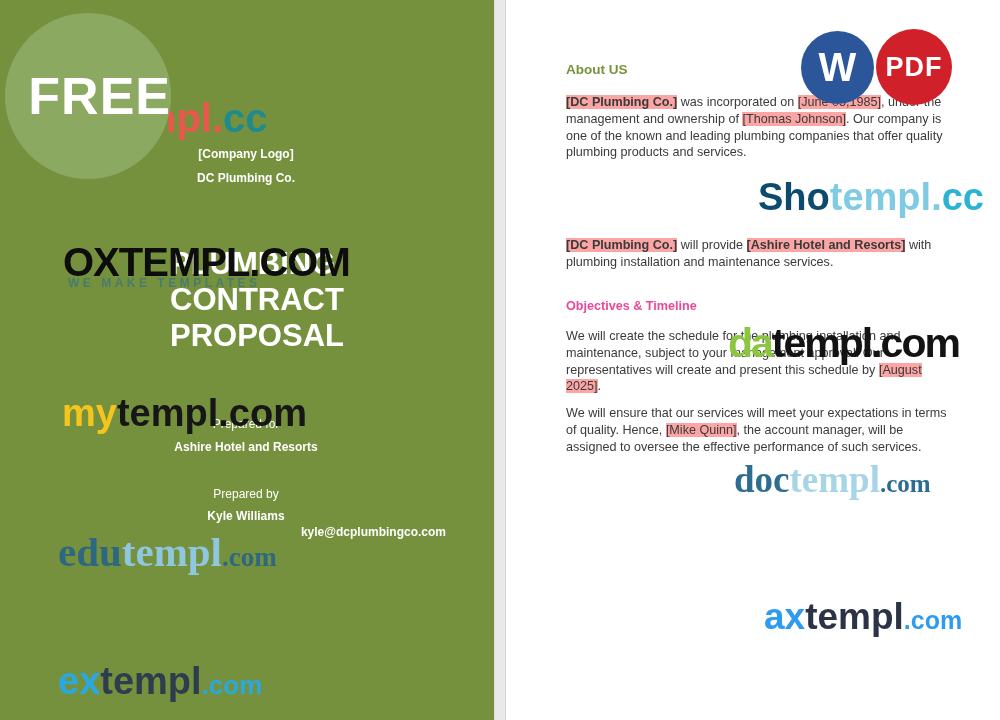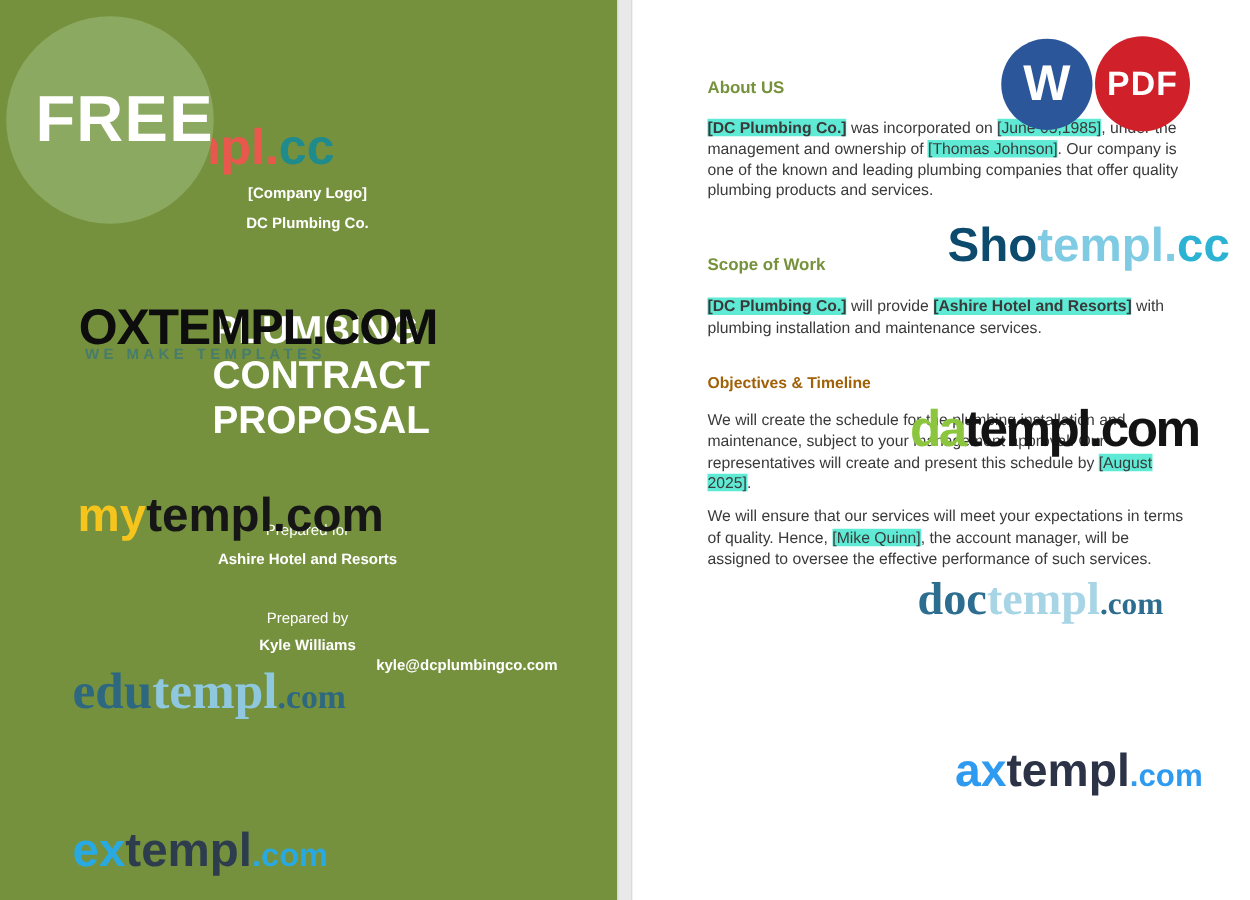--- a/index.html
+++ b/index.html
@@ -36,22 +36,22 @@
   .c-pf-label { top:417px; font-size:12px; z-index:3; }
   .c-pf-name { top:440px; font-size:12px; font-weight:bold; }
   .c-pb-label { top:487px; font-size:12px; }
   .c-pb-name { top:509px; font-size:12px; font-weight:bold; }
   .c-pb-email { top:525px; font-size:12px; font-weight:bold;text-align:right; }
   .c-date { top:555px; font-size:12px; font-weight:bold; z-index:3; }
 
   
   .doc { position:absolute; left:60px; width:390px; color:#3a3a3a; font-size:12.6px; line-height:16.8px; z-index:1; }
   .h-green { color:#77923d; font-weight:bold; font-size:13.5px; }
-  .h-black { color:#a16207; font-weight:bold; font-size:12.6px; }
-  .hl { background:#5eead4; }
+  .h-black { color:#ec4899; font-weight:bold; font-size:12.6px; }
+  .hl { background:#fca5a5; }
   .b  { font-weight:bold; }
   .d-about-h { top:62px; }
   .d-about-p { top:94px; }
   .d-scope-h { top:204px; }
   .d-scope-p { top:237px; }
   .d-obj-h   { top:298px; }
   .d-obj-p1  { top:328px; }
   .d-obj-p2  { top:405px; }
 
   
@@ -109,21 +109,20 @@
 
   <div class="gutter"></div>
 
   <div class="content-page">
 
     <div class="doc d-about-h h-green">About US</div>
     <div class="doc d-about-p"><span class="hl b">[DC Plumbing Co.]</span><span> was incorporated on </span><span class="hl">[June 05,1985]</span><span>, under the management and ownership of </span><span class="hl">[Thomas Johnson]</span><span>. Our company is one of the known and leading plumbing companies that offer quality plumbing products and services.</span></div>
 
     <div class="wm wm-shotempl"><span class="p1">Sho</span><span class="p2">templ.</span><span class="p3">cc</span></div>
 
-    <div class="doc d-scope-h h-green">Scope of Work</div>
     <div class="doc d-scope-p"><span class="hl b">[DC Plumbing Co.]</span><span> will provide </span><span class="hl b">[Ashire Hotel and Resorts]</span><span> with plumbing installation and maintenance services.</span></div>
 
     <div class="doc d-obj-h h-black">Objectives &amp; Timeline</div>
     <div class="doc d-obj-p1"><span>We will create the schedule for the plumbing installation and maintenance, subject to your management approval. Our representatives will create and present this schedule by </span><span class="hl">[August 2025]</span><span>.</span></div>
 
     <div class="wm wm-datempl"><span class="p1">da</span><span class="p2">templ.com</span></div>
 
     <div class="doc d-obj-p2"><span>We will ensure that our services will meet your expectations in terms of quality. Hence, </span><span class="hl">[Mike Quinn]</span><span>, the account manager, will be assigned to oversee the effective performance of such services.</span></div>
 
     <div class="wm wm-doctempl"><span class="p1">doc</span><span class="p2">templ</span><span class="p3">.com</span></div>

